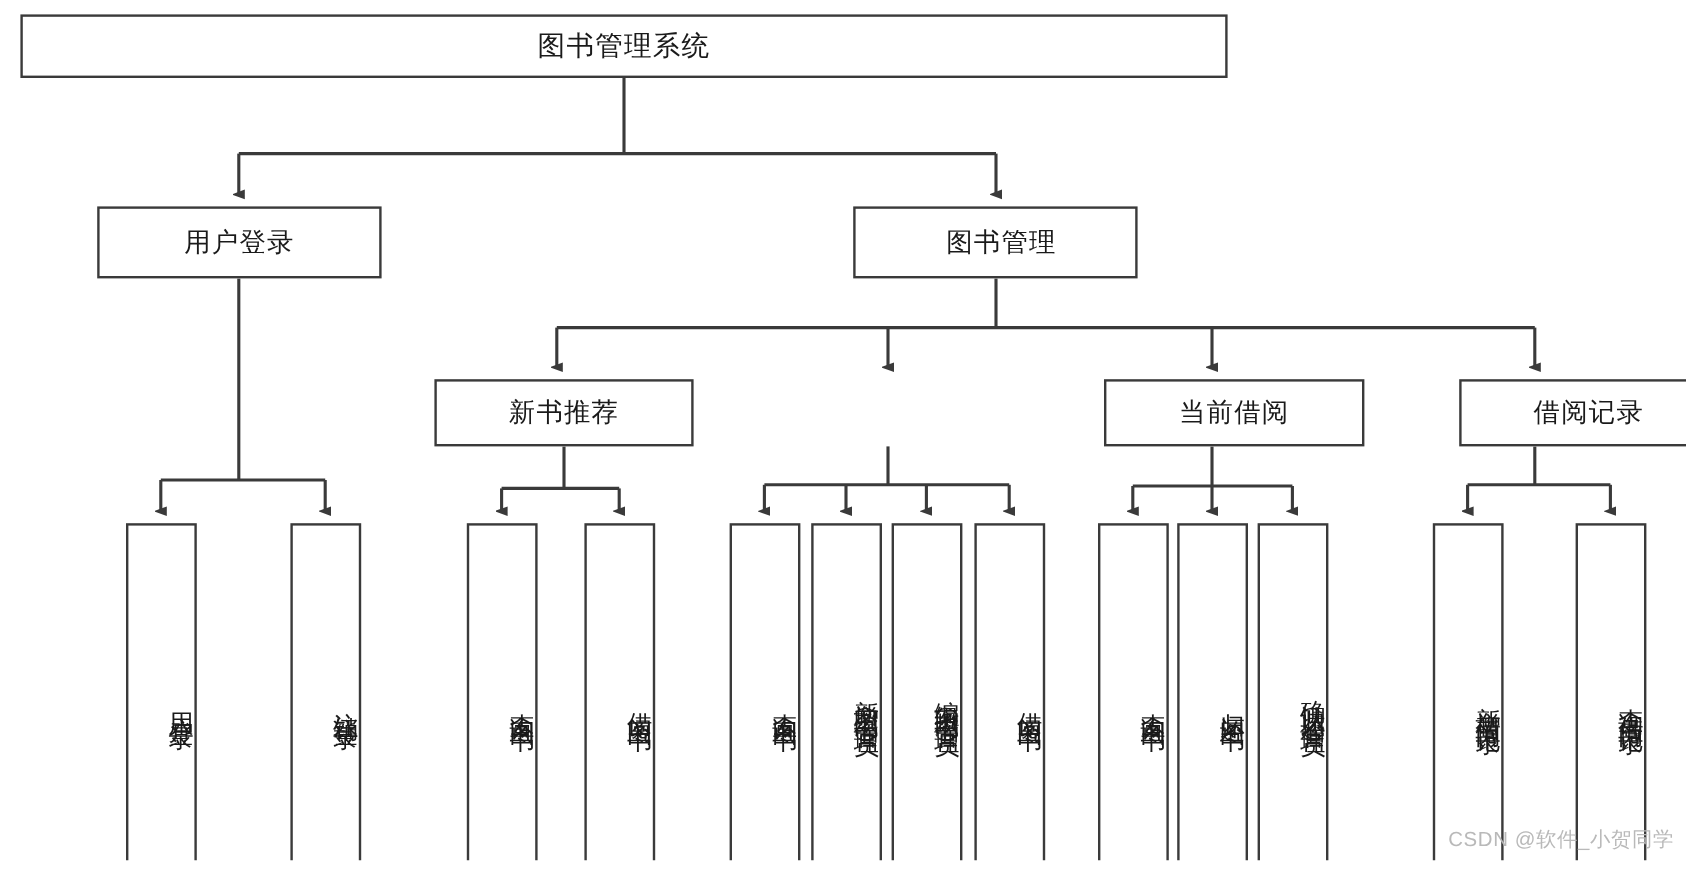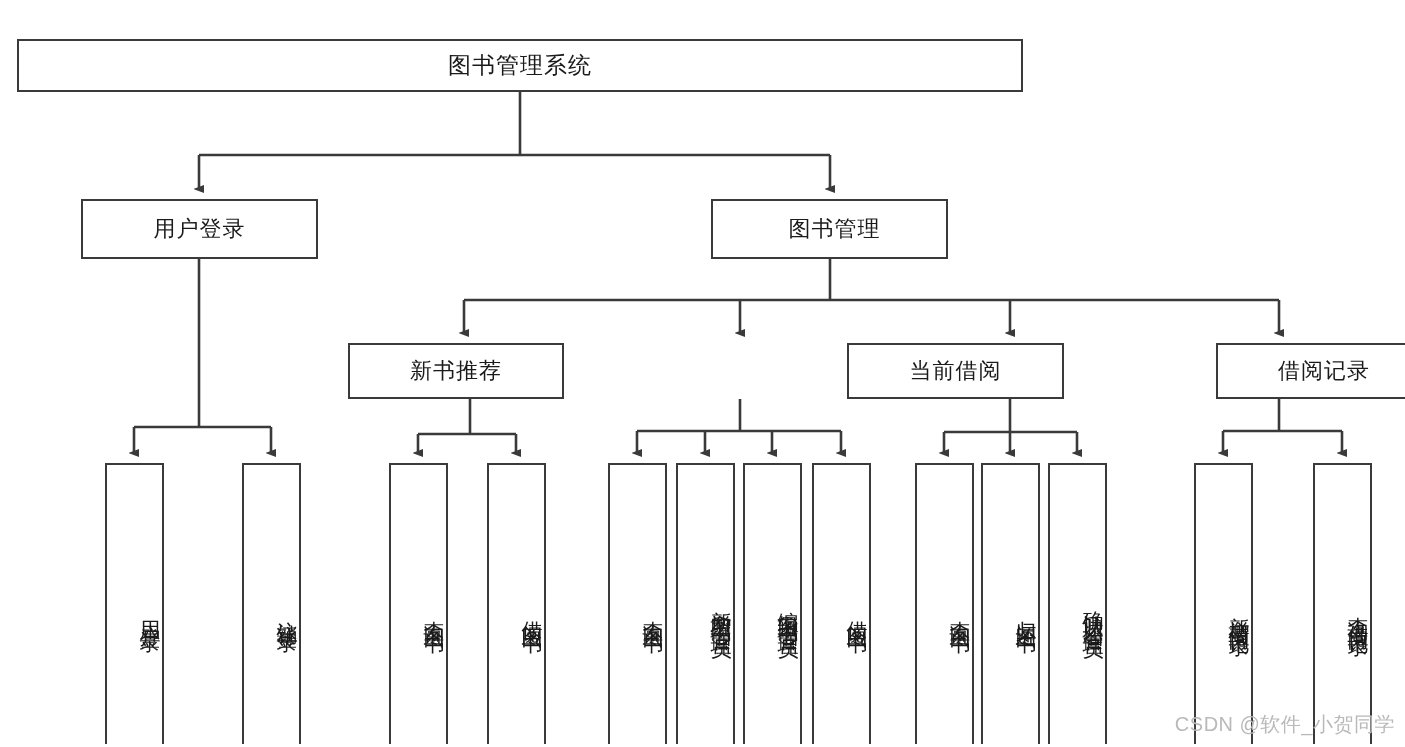--- a/index.html
+++ b/index.html
@@ -9,21 +9,20 @@
   }
   body {
     font-family: "Liberation Sans", "DejaVu Sans", sans-serif;
   }
   #canvas {
     position: relative;
     width: 1405px;
     height: 717px;
     background: #ffffff;
     overflow: hidden;
-    margin-top: 27px;
   }
   .node {
     position: absolute;
     box-sizing: border-box;
     border: 2px solid #3a3a3a;
     background: #ffffff;
     display: flex;
     align-items: center;
     justify-content: center;
     color: #1a1a1a;
@@ -55,21 +54,21 @@
     left: 0;
     top: 0;
     width: 1405px;
     height: 747px;
     pointer-events: none;
   }
   .watermark {
     position: absolute;
     right: 10px;
     bottom: 6px;
-    font-size: 20px;
+    font-size: 17px;
     color: #b9b9b9;
     letter-spacing: 0.5px;
     white-space: nowrap;
   }
 </style>
 </head>
 <body>
 
 <div id="canvas">
 
@@ -127,24 +126,24 @@
     <span>图书管理系统</span>
   </div>
 
   <div class="node node-horizontal" style="left:81px; top:172px; width:237px; height:60px;">
     <span>用户登录</span>
   </div>
   <div class="node node-horizontal" style="left:711px; top:172px; width:237px; height:60px;padding-left:10px;">
     <span>图书管理</span>
   </div>
 
-  <div class="node node-horizontal" style="left:348px; top:316px; width:216px; height:56px;">
+  <div class="node node-horizontal" style="left:362px; top:316px; width:216px; height:56px;">
     <span>新书推荐</span>
   </div>
-  <div class="node node-horizontal" style="left:847px; top:316px; width:217px; height:56px;">
+  <div class="node node-horizontal" style="left:920px; top:316px; width:217px; height:56px;">
     <span>当前借阅</span>
   </div>
   <div class="node node-horizontal" style="left:1216px; top:316px; width:216px; height:56px;text-align:right;">
     <span>借阅记录</span>
   </div>
 
   <div class="node node-vertical" style="left:105px; top:436px; width:59px; height:298px;">
     <span>用户登录</span>
   </div>
   <div class="node node-vertical" style="left:242px; top:436px; width:59px; height:298px;">

